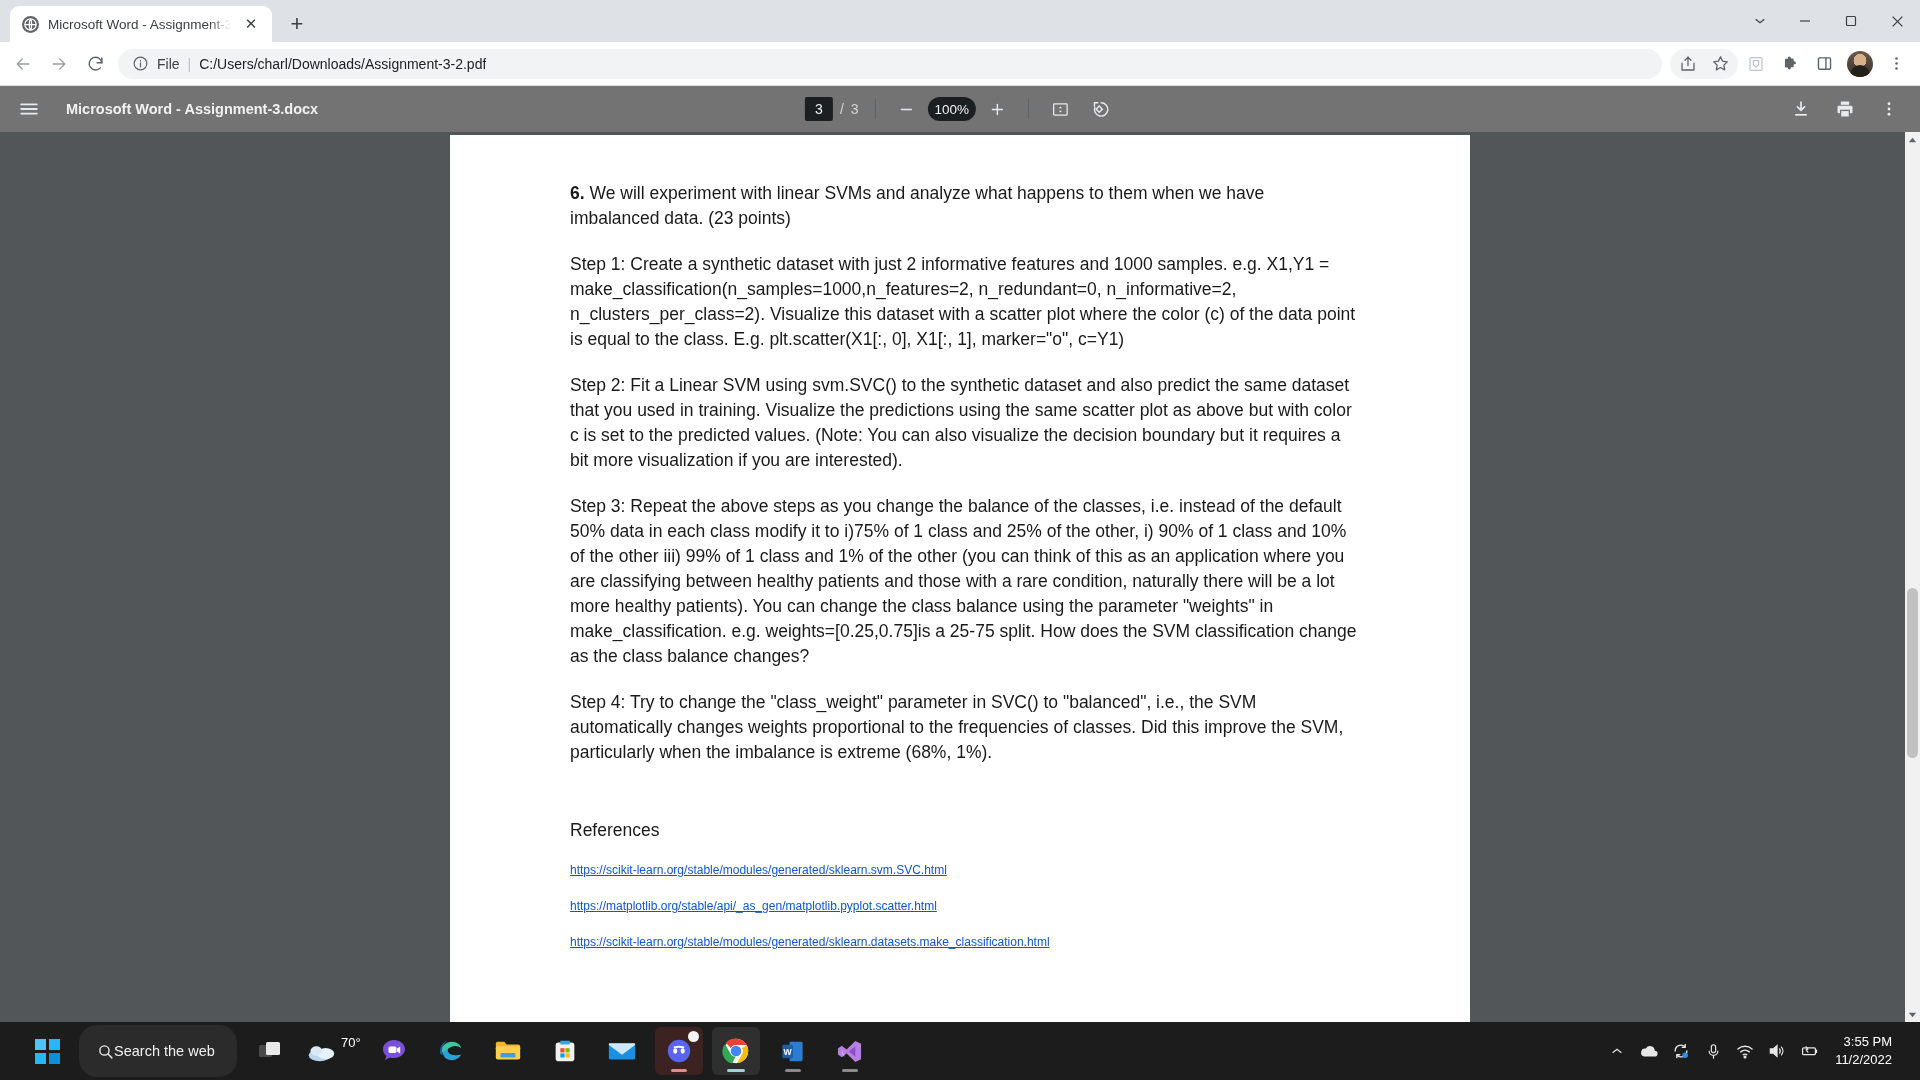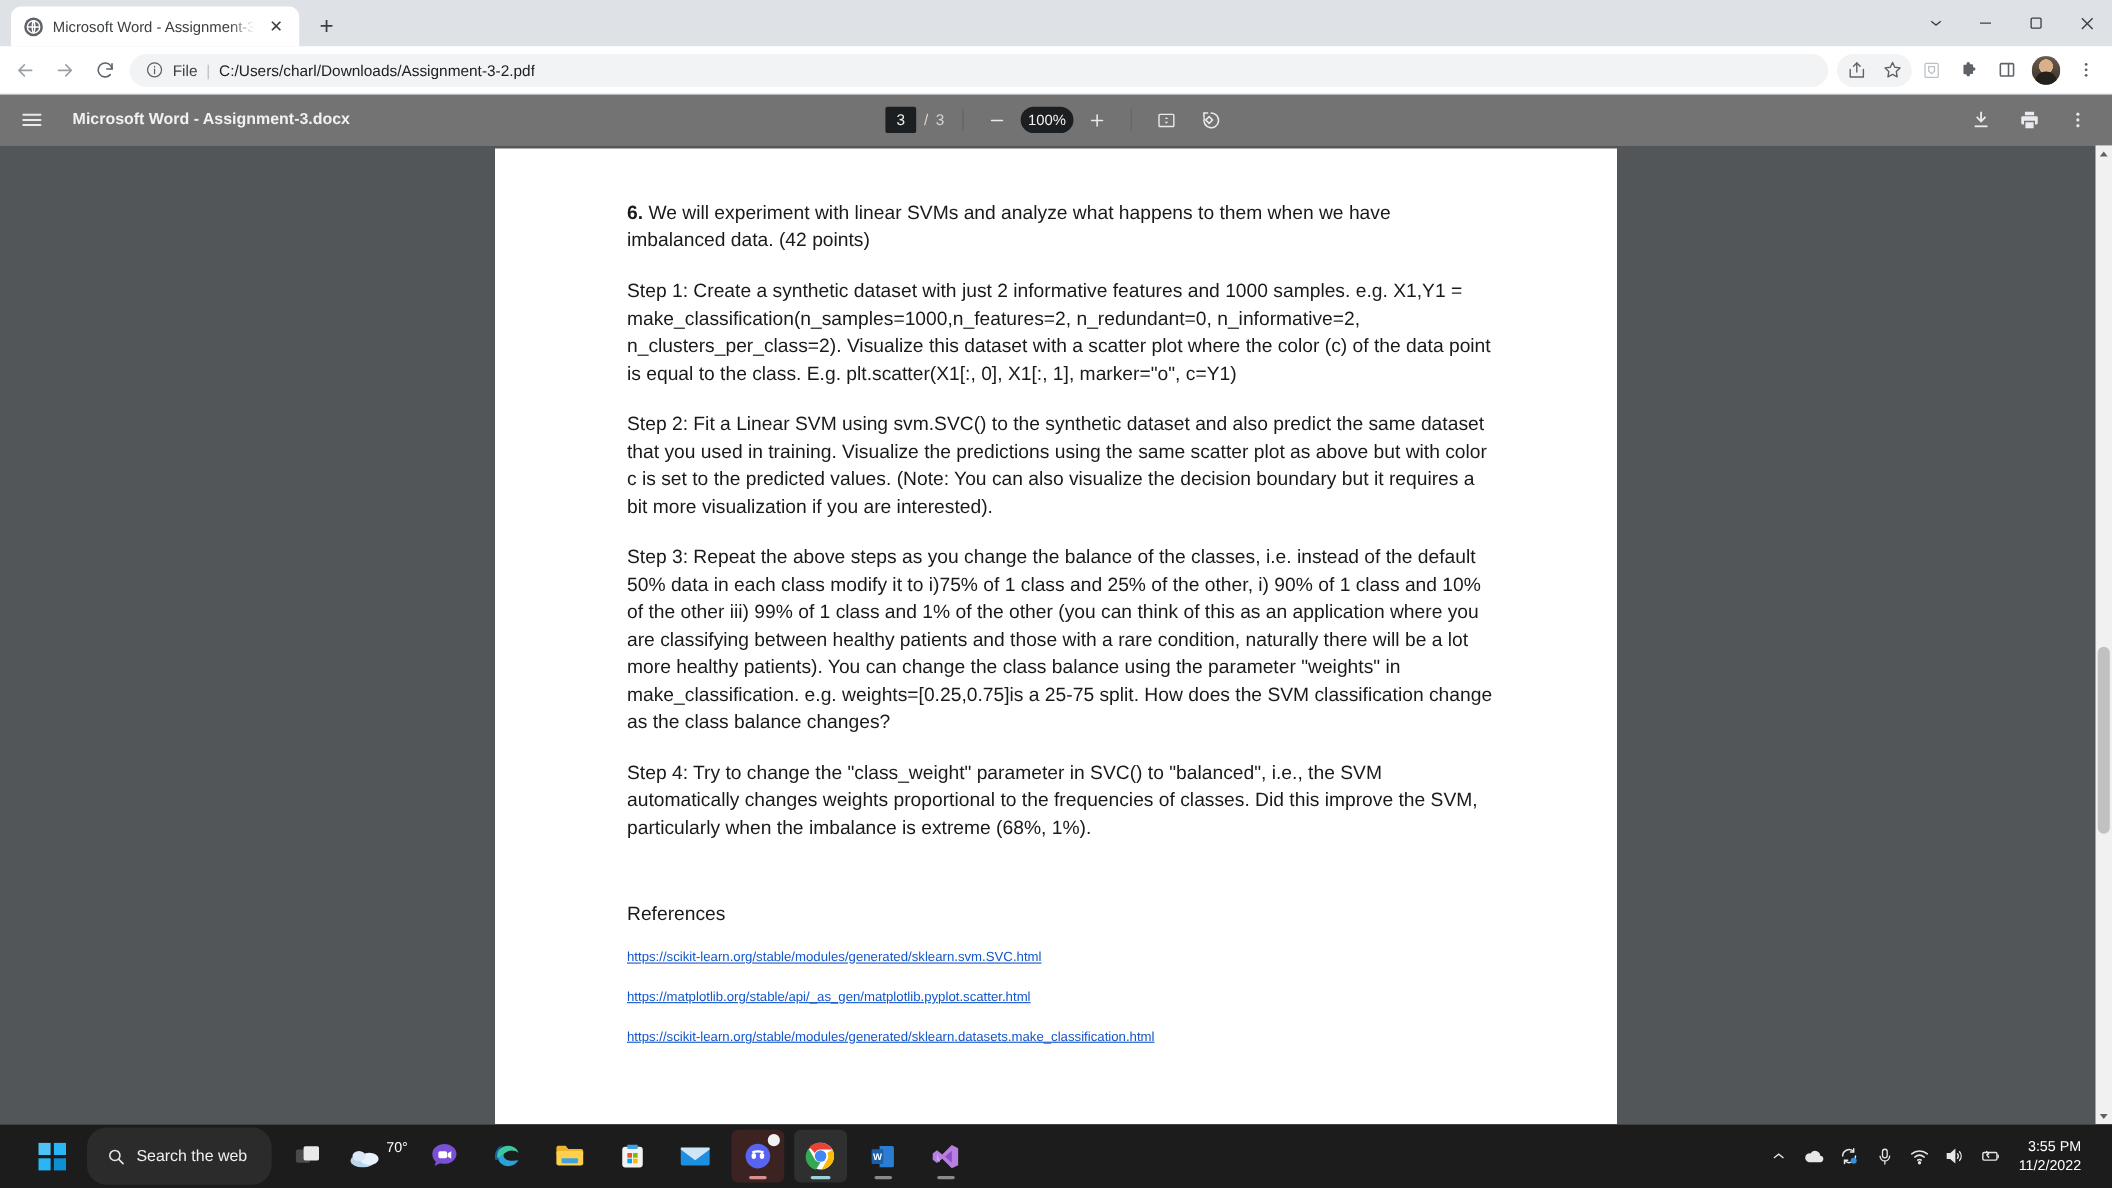--- a/index.html
+++ b/index.html
@@ -231,21 +231,20 @@
   .winlogo i:nth-child(1) { background: #4fc3f7; }
   .winlogo i:nth-child(2) { background: #29b6f6; }
   .winlogo i:nth-child(3) { background: #29b6f6; }
   .winlogo i:nth-child(4) { background: #0d8fd4; }
 
   .searchpill {
     height: 52px; border-radius: 18px;
     background: #2b2b2b;
     display: flex; align-items: center;
     padding: 0 22px 0 18px;
-    gap: 10px;
     margin-left: 8px;
   }
   .searchpill .mag { width: 17px; height: 17px; color: #e6e6e6; }
   .searchpill span { color: #f0f0f0; font-size: 14.5px; }
 
   .tb-app {
     width: 48px; height: 48px; margin-left: 6px;
     display: flex; align-items: center; justify-content: center;
     position: relative; border-radius: 6px;
   }
@@ -454,21 +453,21 @@
             <circle cx="12" cy="12" r="1.9"></circle>
             <circle cx="12" cy="19" r="1.9"></circle>
         </svg>
       </div>
     </div>
   </div>
 
   <div class="pdf-viewport">
     <div class="pdf-page">
 
-      <p class="doc-p"><b>6.</b><span> We will experiment with linear SVMs and analyze what happens to them when we have imbalanced data. (42 points)</span></p>
+      <p class="doc-p"><b>6.</b><span> We will experiment with linear SVMs and analyze what happens to them when we have imbalanced data. (23 points)</span></p>
       <p class="doc-p">Step 1: Create a synthetic dataset with just 2 informative features and 1000 samples. e.g. X1,Y1 = make_classification(n_samples=1000,n_features=2, n_redundant=0,  n_informative=2, n_clusters_per_class=2). Visualize this dataset with a scatter plot where the color (c) of the data point is equal to the class. E.g. plt.scatter(X1[:, 0], X1[:, 1], marker="o", c=Y1)</p>
       <p class="doc-p">Step 2: Fit a Linear SVM using svm.SVC() to the synthetic dataset and also predict the same dataset that you used in training. Visualize the predictions using the same scatter plot as above but with color c is set to the predicted values. (Note: You can also visualize the decision boundary but it requires a bit more visualization if you are interested).</p>
       <p class="doc-p">Step 3: Repeat the above steps as you change the balance of the classes, i.e. instead of the default 50% data in each class modify it to i)75% of 1 class and 25% of the other, i) 90% of 1 class and 10% of the other iii) 99% of 1 class and 1% of the other (you can think of this as an application where you are classifying between healthy patients and those with a rare condition, naturally there will be a lot more healthy patients). You can change the class balance using the parameter "weights" in make_classification. e.g. weights=[0.25,0.75]is a 25-75 split. How does the SVM classification change as the class balance changes?</p>
       <p class="doc-p">Step 4: Try to change the "class_weight" parameter in SVC() to "balanced", i.e., the SVM automatically changes weights proportional to the frequencies of classes. Did this improve the SVM, particularly when the imbalance is extreme (68%, 1%).</p>
 
       <div class="doc-ref-head">References</div>
       <a class="doc-link" href="#">https://scikit-learn.org/stable/modules/generated/sklearn.svm.SVC.html</a>
       <a class="doc-link" href="#">https://matplotlib.org/stable/api/_as_gen/matplotlib.pyplot.scatter.html</a>
       <a class="doc-link" href="#">https://scikit-learn.org/stable/modules/generated/sklearn.datasets.make_classification.html</a>
     </div>

